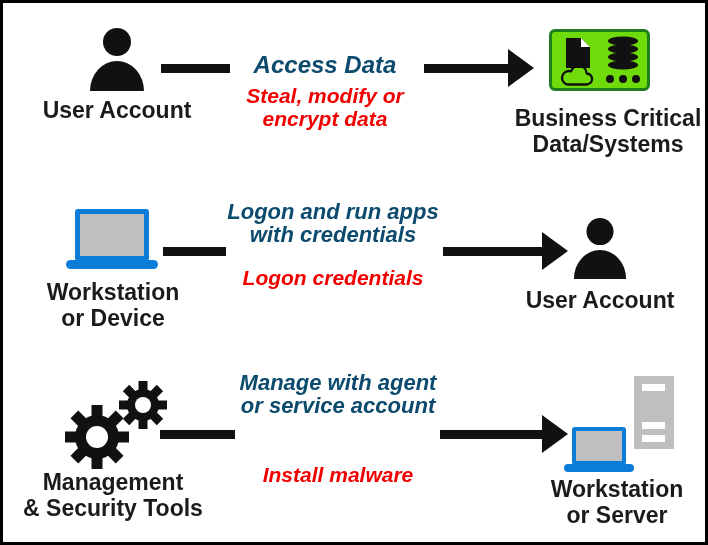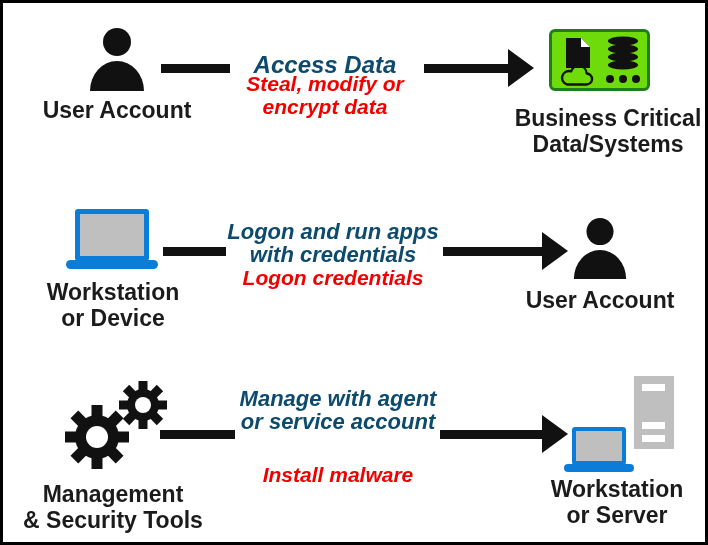--- a/index.html
+++ b/index.html
@@ -52,21 +52,21 @@
 
     <svg class="abs" style="left:84px;top:24px;" width="60" height="64" viewBox="0 0 60 64" aria-hidden="true">
       <circle cx="30" cy="15" r="14" fill="#111"></circle>
       <path d="M3 64 a27 30 0 0 1 54 0 z" fill="#111"></path>
     </svg>
     <div class="abs node-label" style="left:9px;top:94px;width:210px;">User Account</div>
 
     <div class="abs connector" style="left:158px;top:61px;width:69px;"></div>
 
     <div class="abs action-main big" style="left:212px;top:50px;width:220px;">Access Data</div>
-    <div class="abs action-risk" style="left:212px;top:69px;width:220px;">Steal, modify or
+    <div class="abs action-risk" style="left:212px;top:81px;width:220px;">Steal, modify or
 encrypt data</div>
 
     <div class="abs connector" style="left:421px;top:61px;width:85px;"></div>
     <div class="abs arrow-head" style="left:505px;top:46px;"></div>
 
     <div class="abs green-box" style="left:546px;top:26px;width:101px;height:62px;">
       <svg class="abs" style="left:13px;top:5px;" width="26" height="32" viewBox="0 0 26 32">
         <path d="M1 1 h15 l9 9 v21 h-24 z" fill="#111"></path>
         <path d="M16 1 l9 9 h-9 z" fill="#fff"></path>
       </svg>
@@ -93,21 +93,21 @@
 
     <div>
       <div class="abs laptop-screen" style="left:72px;top:206px;width:74px;height:52px;"></div>
       <div class="abs laptop-base" style="left:63px;top:257px;width:92px;height:9px;"></div>
     </div>
     <div class="abs node-label" style="left:5px;top:276px;width:210px;">Workstation
 or Device</div>
 
     <div class="abs connector" style="left:160px;top:244px;width:63px;"></div>
 
-    <div class="abs action-main" style="left:220px;top:217px;width:220px;">Logon and run apps
+    <div class="abs action-main" style="left:220px;top:197px;width:220px;">Logon and run apps
 with credentials</div>
     <div class="abs action-risk" style="left:220px;top:263px;width:220px;">Logon credentials</div>
 
     <div class="abs connector" style="left:440px;top:244px;width:100px;"></div>
     <div class="abs arrow-head" style="left:539px;top:229px;"></div>
 
     <svg class="abs" style="left:568px;top:214px;" width="58" height="62" viewBox="0 0 60 64" aria-hidden="true">
       <circle cx="30" cy="15" r="14" fill="#111"></circle>
       <path d="M3 64 a27 30 0 0 1 54 0 z" fill="#111"></path>
     </svg>
@@ -139,26 +139,26 @@
           <rect x="-4.5" y="-24" width="9" height="11" transform="rotate(135)"></rect>
           <rect x="-4.5" y="-24" width="9" height="11" transform="rotate(180)"></rect>
           <rect x="-4.5" y="-24" width="9" height="11" transform="rotate(225)"></rect>
           <rect x="-4.5" y="-24" width="9" height="11" transform="rotate(270)"></rect>
           <rect x="-4.5" y="-24" width="9" height="11" transform="rotate(315)"></rect>
         </g>
         <circle r="16" fill="#111"></circle>
         <circle r="8" fill="#fff"></circle>
       </g>
     </svg>
-    <div class="abs node-label" style="left:5px;top:478px;width:210px;">Management
+    <div class="abs node-label" style="left:5px;top:466px;width:210px;">Management
 &amp; Security Tools</div>
 
     <div class="abs connector" style="left:157px;top:427px;width:75px;"></div>
 
-    <div class="abs action-main" style="left:225px;top:384px;width:220px;">Manage with agent
+    <div class="abs action-main" style="left:225px;top:368px;width:220px;">Manage with agent
 or service account</div>
     <div class="abs action-risk" style="left:225px;top:460px;width:220px;">Install malware</div>
 
     <div class="abs connector" style="left:437px;top:427px;width:103px;"></div>
     <div class="abs arrow-head" style="left:539px;top:412px;"></div>
 
     <div>
       <div class="abs server-tower" style="left:631px;top:373px;width:40px;height:73px;">
         <div class="abs server-slot" style="left:8px;top:8px;width:23px;height:7px;"></div>
         <div class="abs server-slot" style="left:8px;top:46px;width:23px;height:7px;"></div>

